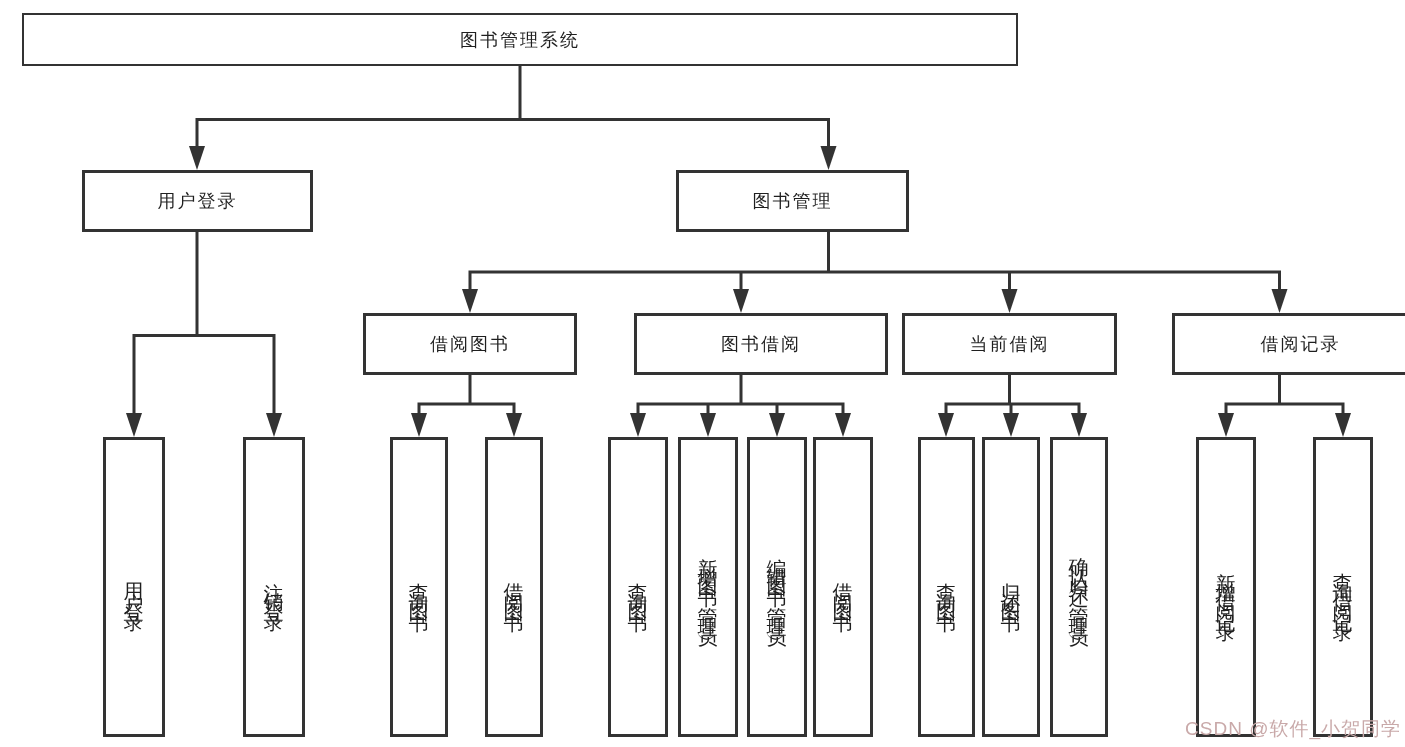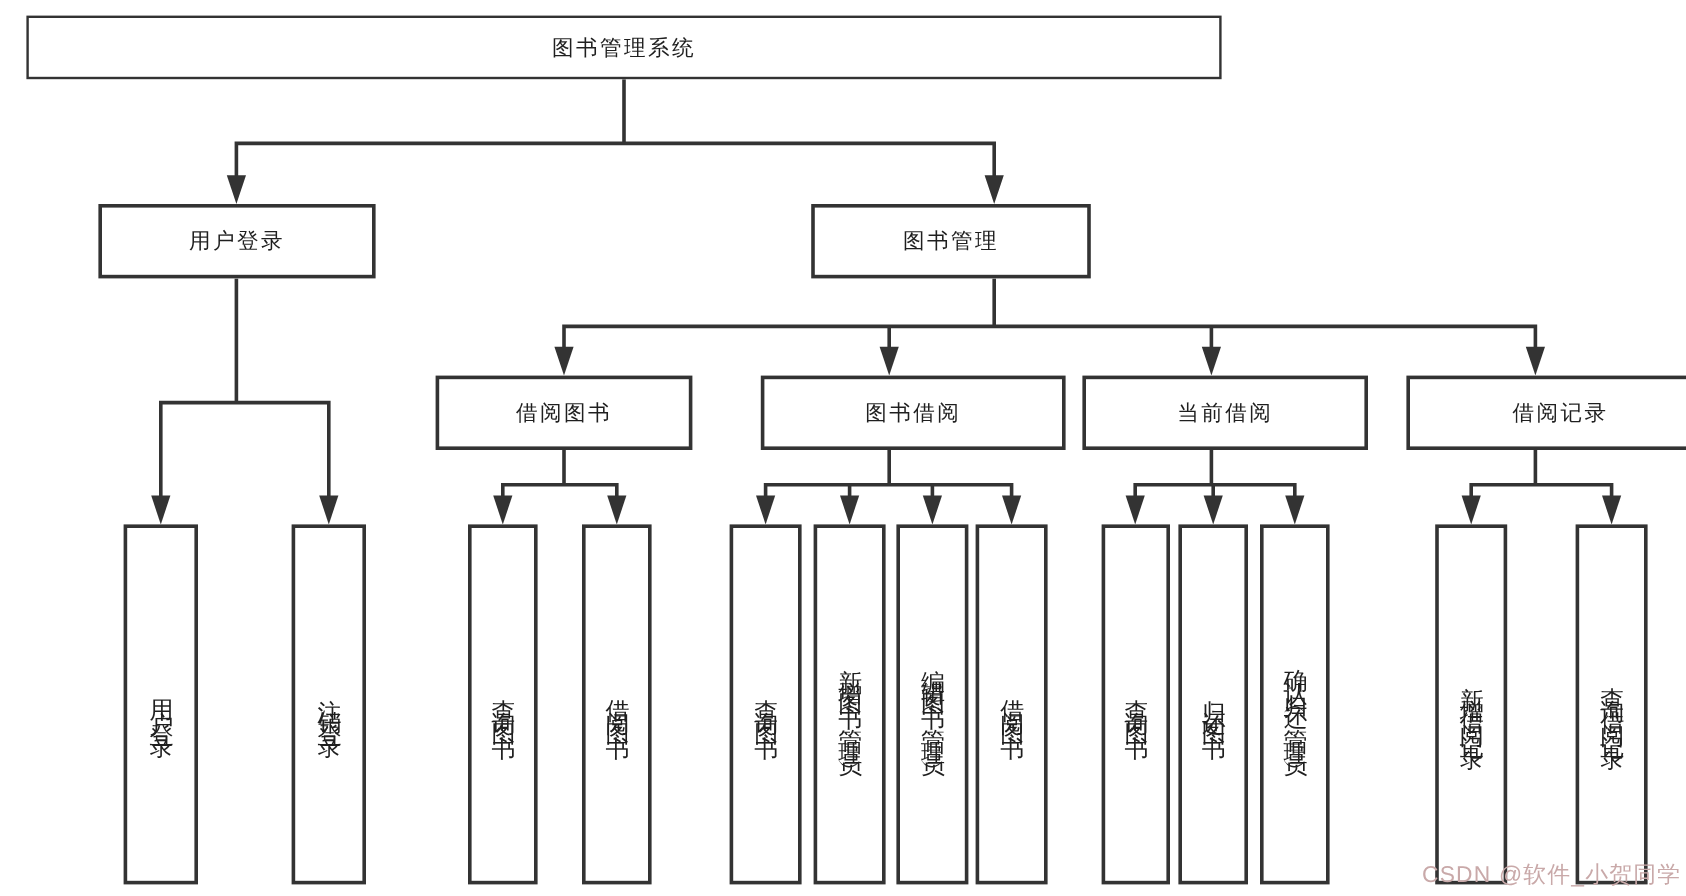--- a/index.html
+++ b/index.html
@@ -118,21 +118,21 @@
   <div class="box lvl2" style="left:676px;width:233px">
     <span class="hlabel">图书管理</span>
   </div>
 
   <div class="box lvl3" style="left:363px;width:214px">
     <span class="hlabel">借阅图书</span>
   </div>
   <div class="box lvl3" style="left:634px;width:254px">
     <span class="hlabel">图书借阅</span>
   </div>
-  <div class="box lvl3" style="left:902px;width:238px">
+  <div class="box lvl3" style="left:902px;width:215px">
     <span class="hlabel">当前借阅</span>
   </div>
   <div class="box lvl3" style="left:1172px;width:257px">
     <span class="hlabel">借阅记录</span>
   </div>
 
   <div class="box leaf" style="left:103px;width:62px">
     <span class="vtext">用户登录</span>
   </div>
   <div class="box leaf" style="left:243px;width:62px">

